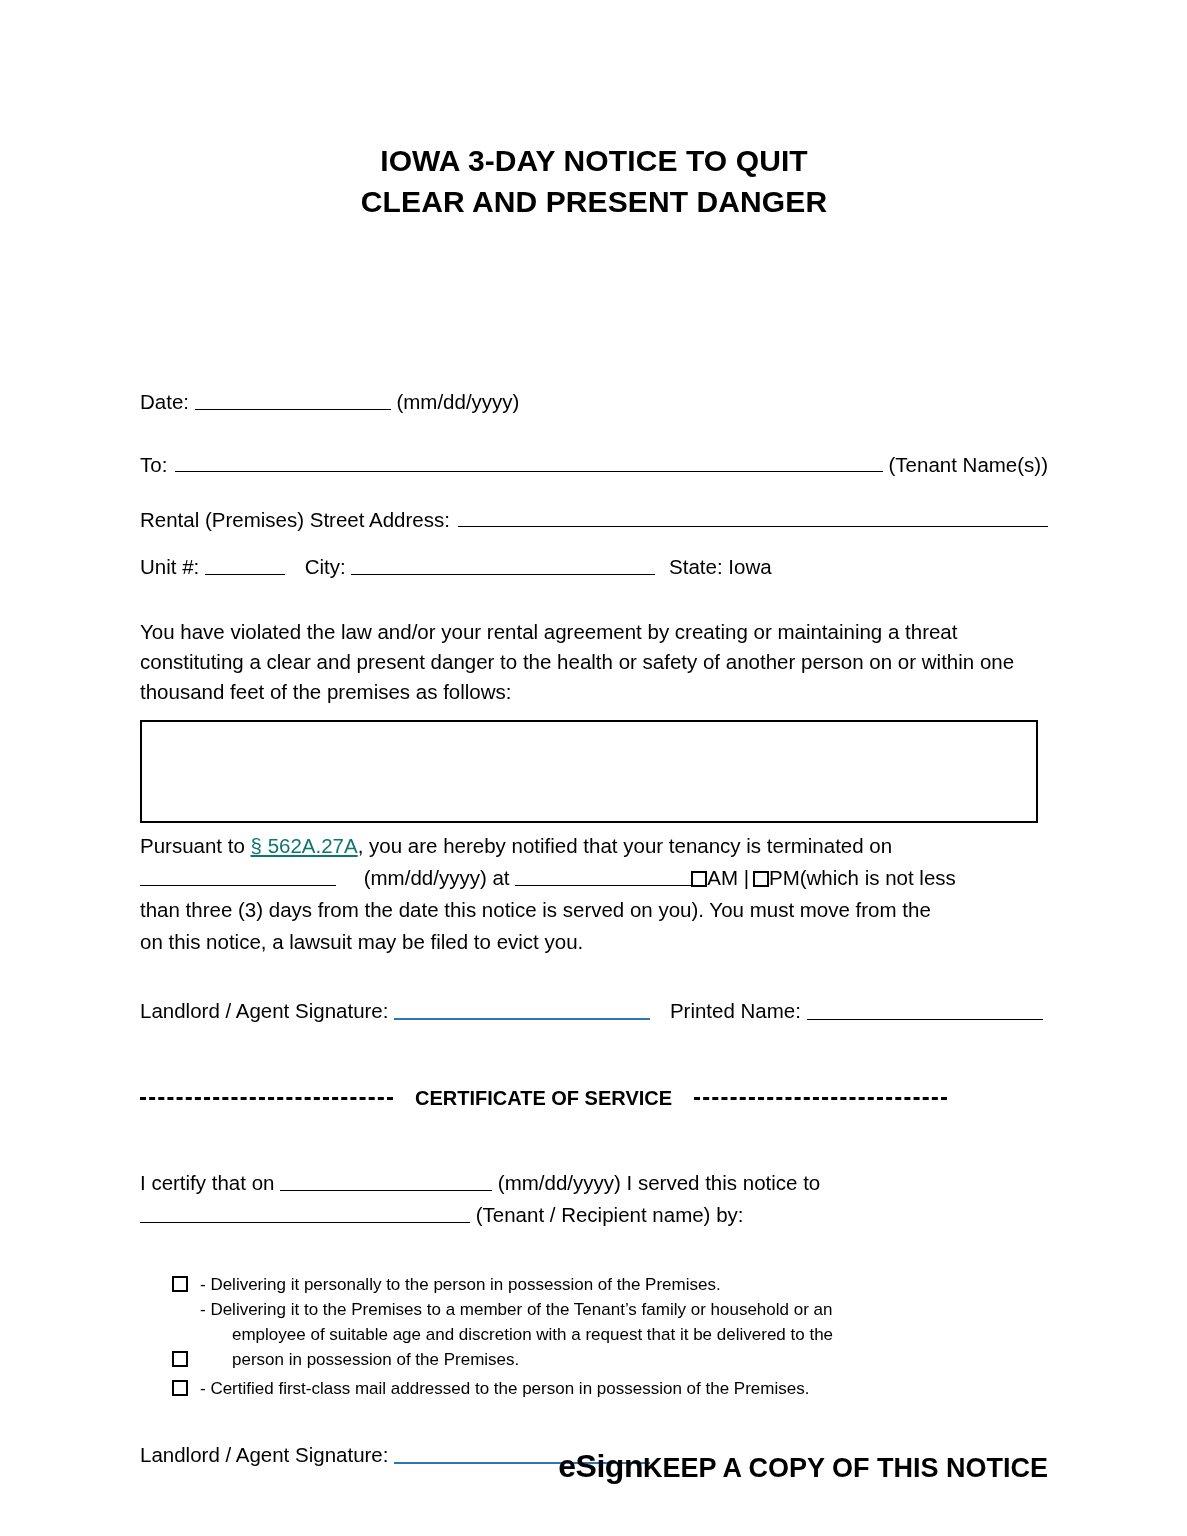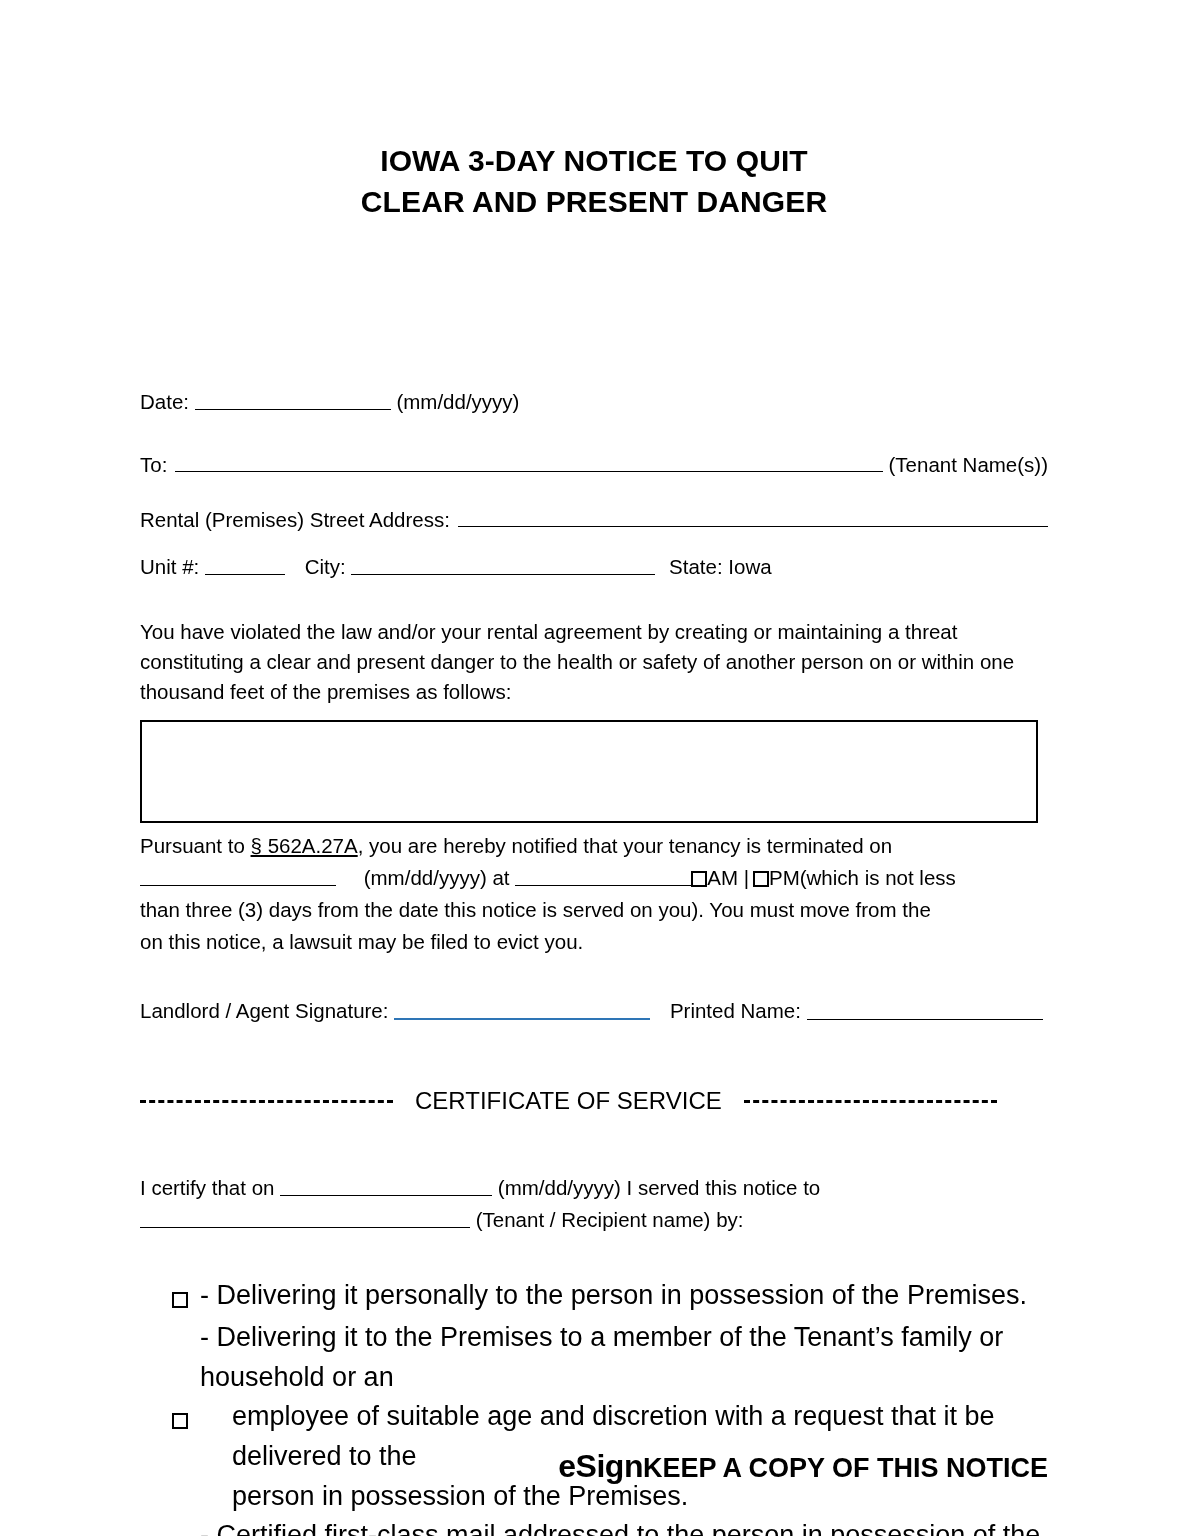--- a/index.html
+++ b/index.html
@@ -81,21 +81,21 @@
     width: 898px;
     height: 103px;
     border: 2px solid #000;
     box-sizing: border-box;
     background: #ffffff;
   }
 
   
   .statute {
     text-decoration: underline;
-    color: #000000;
+    color: #0f766e;
   }
 
   
   .cb {
     display: inline-block;
     width: 16px;
     height: 16px;
     border: 2.2px solid #000;
     box-sizing: border-box;
     background: #fff;
@@ -127,32 +127,32 @@
     margin-top: 62px;
   }
   .cos .dashes {
     flex: 0 0 auto;
     height: 0;
     border-top: 3px dashed #000;
   }
   .cos .dashes.left  { width: 253px; }
   .cos .dashes.right { width: 253px; }
   .cos .cos-title {
-    font-size: 24px;
-    font-weight: normal;
+    font-size: 20px;
+    font-weight: bold;
     padding: 0 22px;
     white-space: nowrap;
   }
 
   
   .opts { margin-top: 40px; }
   .opt {
     display: flex;
-    align-items: center;
-    font-size: 27px;
+    align-items: flex-end;
+    font-size: 17px;
     line-height: 1.47;
     margin-left: 32px;
   }
   .opt .box-wrap {
     flex: 0 0 auto;
     width: 28px;
     padding-top: 4px;
   }
   .opt .opt-text { flex: 1 1 auto; }
   .opt .opt-text .cont { display: block; padding-left: 32px; }

